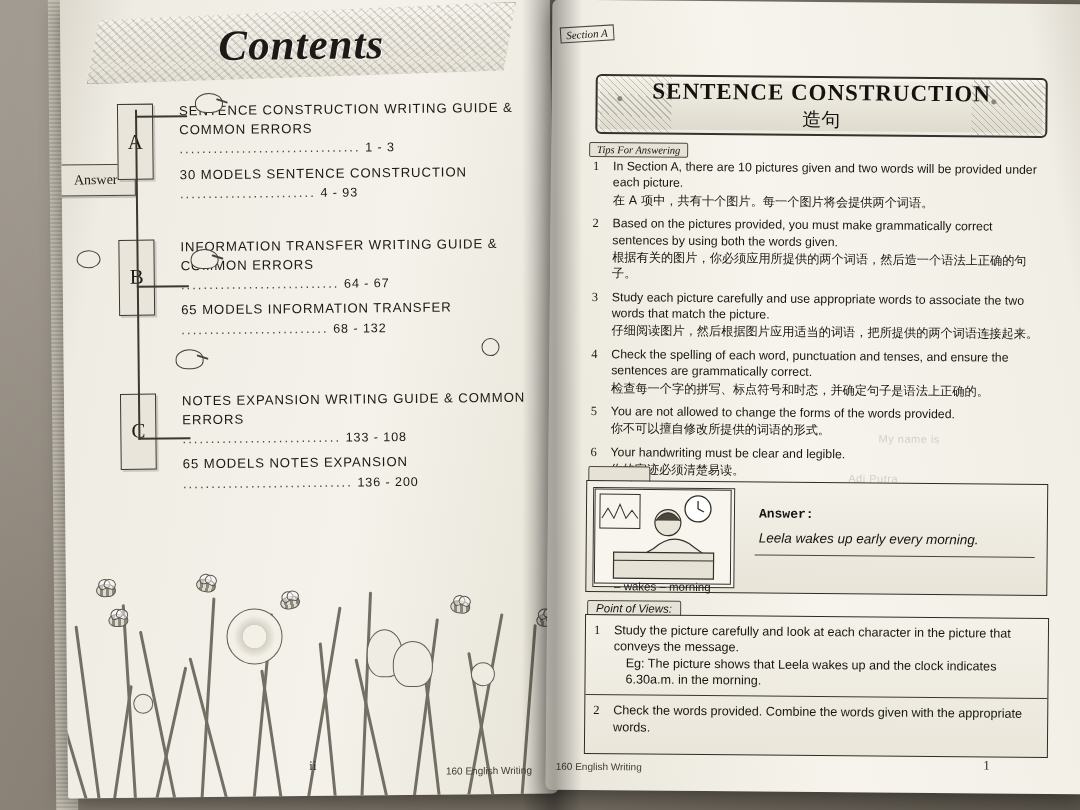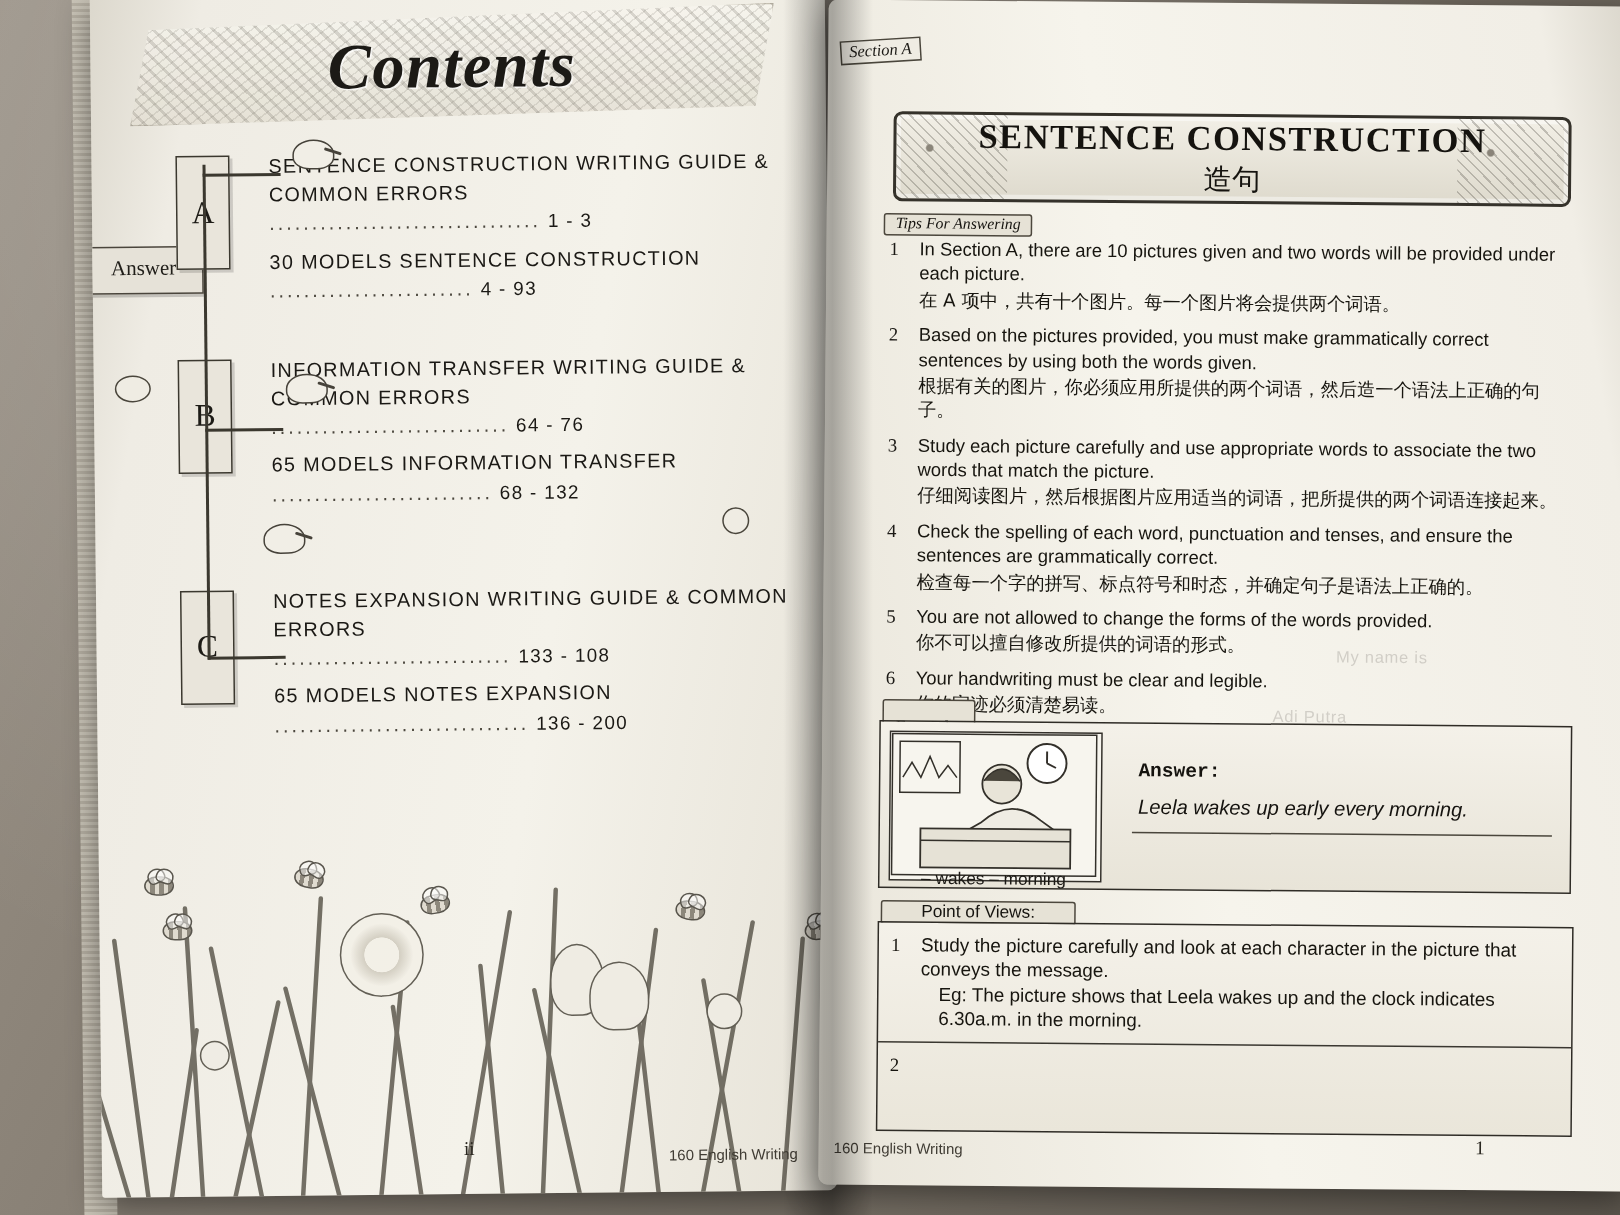--- a/index.html
+++ b/index.html
@@ -133,21 +133,21 @@
   .example-box{position:absolute;left:38px;top:480px;width:460px;height:110px;border:1.5px solid #2f2c26;
      background:linear-gradient(180deg,#f4f1e9,#e8e4d8);}
   .ex-pic{position:absolute;left:6px;top:6px;width:140px;height:98px;border:1.4px solid #33302a;background:#f7f5ee;}
   .ex-caption{position:absolute;left:6px;bottom:-1px;width:140px;text-align:center;font-size:11.5px;
      font-family:"Liberation Sans",sans-serif;color:#1b1915;}
   .ex-answer-label{position:absolute;left:172px;top:24px;font-size:13px;font-weight:bold;color:#15130f;font-family:Liberation Mono, monospace;}
   .ex-answer{position:absolute;left:172px;top:48px;font-style:italic;font-size:13.5px;color:#15130f;}
   .ex-answer-rule{position:absolute;left:168px;top:72px;width:280px;border-bottom:1px solid #4a463c;}
 
   .pov-tab{position:absolute;left:40px;top:600px;font-family:"Liberation Sans",sans-serif;
-     font-size:11.5px;color:#15130f;background:#e6e2d6;border:1px solid #4c473d;padding:1px 26px;border-radius:2px;}
+     font-size:11.5px;color:#15130f;background:#e6e2d6;border:1px solid #4c473d;padding:1px 8px;border-radius:2px;font-style:italic;}
   .pov-box{position:absolute;left:38px;top:614px;width:462px;height:138px;border:1.5px solid #2f2c26;
      background:linear-gradient(180deg,#f4f1e9,#eae6da);}
   .pov-item{position:relative;padding:7px 10px 7px 28px;font-size:12.6px;line-height:1.3;color:#17150f;
      font-family:"Liberation Sans",sans-serif;}
   .pov-item .n{position:absolute;left:8px;top:7px;font-family:"Liberation Serif",serif;font-size:12.5px;}
   .pov-divider{border-top:1.2px solid #3a3730;}
   .pov-sub{display:block;padding-left:12px;}
 
   .page-num-right{position:absolute;right:96px;bottom:20px;font-family:"Liberation Serif",serif;
      font-size:13px;color:#2a2720;}
@@ -200,21 +200,21 @@
             </div>
           </div>
         </div>
 
         <div class="sec-block" style="margin-top:34px;">
           <div class="sec-letter">B</div>
           <div class="sec-rows">
             <div class="toc-row">
               <span class="t">INFORMATION TRANSFER WRITING GUIDE &amp; COMMON ERRORS</span>
               <span class="dots">............................</span>
-              <span class="pg">64 - 76</span>
+              <span class="pg">64 - 67</span>
             </div>
             <div class="toc-row">
               <span class="t">65 MODELS INFORMATION TRANSFER</span>
               <span class="dots">..........................</span>
               <span class="pg">68 - 132</span>
             </div>
           </div>
         </div>
 
         <div class="sec-block" style="margin-top:52px;">
@@ -282,21 +282,21 @@
       </div>
 
       <div class="page-num-left">ii</div>
       <div class="footer-left">160 English Writing</div>
     </div>
   </div>
 
   <div class="page" id="right-page">
     <div class="inner" id="rp">
 
-      <div class="ghost" style="left:330px;top:430px;margin-left:12px;">My name is</div>
+      <div class="ghost" style="left:330px;top:430px;">My name is</div>
       <div class="ghost" style="left:300px;top:470px;">Adi Putra</div>
       <div class="ghost" style="left:330px;top:560px;">Common Errors</div>
 
       <div class="sec-header">
         <div class="frame"></div>
         <div class="orn l"></div>
         <div class="orn r"></div>
         <div class="sec-title">
           <span>SENTENCE CONSTRUCTION</span>
         </div>
@@ -374,20 +374,21 @@
       <div class="pov-tab">Point of Views:</div>
       <div class="pov-box">
         <div class="pov-item">
           <span class="n">1</span>
           <span>Study the picture carefully and look at each character in the picture that conveys the message.</span>
           <span class="pov-sub">Eg: The picture shows that Leela wakes up and the clock indicates 6.30a.m. in the morning.</span>
         </div>
         <div class="pov-divider"></div>
         <div class="pov-item">
           <span class="n">2</span>
+          <span>Check the words provided. Combine the words given with the appropriate words.</span>
         </div>
       </div>
 
       <div class="footer-right2">160 English Writing</div>
       <div class="page-num-right">1</div>
     </div>
   </div>
 
   <div id="gutter"></div>
 </div>

